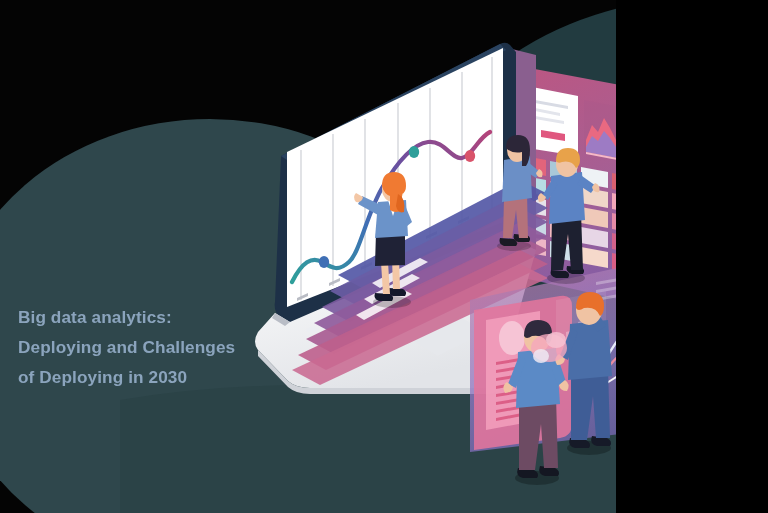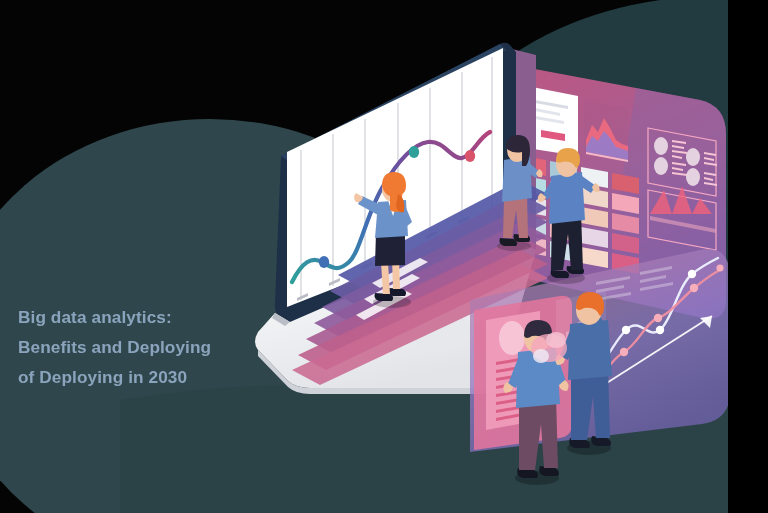--- a/index.html
+++ b/index.html
@@ -1,18 +1,18 @@
 <!DOCTYPE html>
 <html><head>
 <meta charset="utf-8">
 <style>
   html,body{margin:0;padding:0;background:#000;}
   body{font-family:"Liberation Sans",sans-serif;}
   #stage{
-    position:relative;width:728px;height:513px;overflow:hidden;
+    position:relative;width:616px;height:513px;overflow:hidden;
     background:#040404;
   }
   #stage svg{position:absolute;top:0;left:0;display:block;}
   .title-block{
     position:absolute;left:18px;top:302px;width:262px;
     color:#8ba4bd;font-weight:bold;font-size:17.2px;line-height:30px;
     letter-spacing:.1px;
   }
   .title-block div{white-space:nowrap;}
 </style>
@@ -376,17 +376,17 @@
 
     <g>
       <ellipse cx="549" cy="348" rx="18" ry="14" fill="#f5a7bd" opacity="0.8"></ellipse>
       <ellipse cx="556" cy="340" rx="10" ry="8" fill="#f6c6d5" opacity="0.8"></ellipse>
       <ellipse cx="541" cy="356" rx="8" ry="7" fill="#efe7f2" opacity="0.85"></ellipse>
     </g>
   </svg>
 
   <div class="title-block">
     <div>Big data analytics:</div>
-    <div>Benefits and Deploying</div>
+    <div>Deploying and Challenges</div>
     <div>of Deploying in 2030</div>
   </div>
 
 </div>
 
 </body></html>

